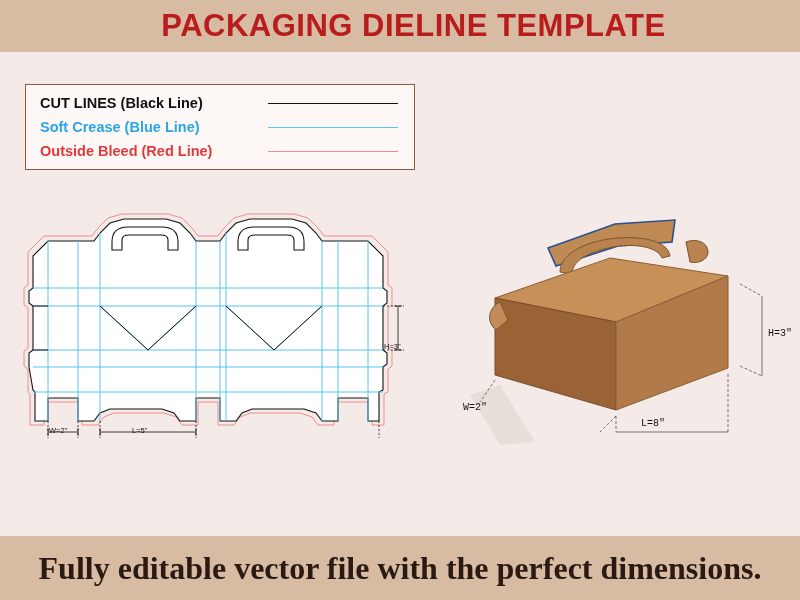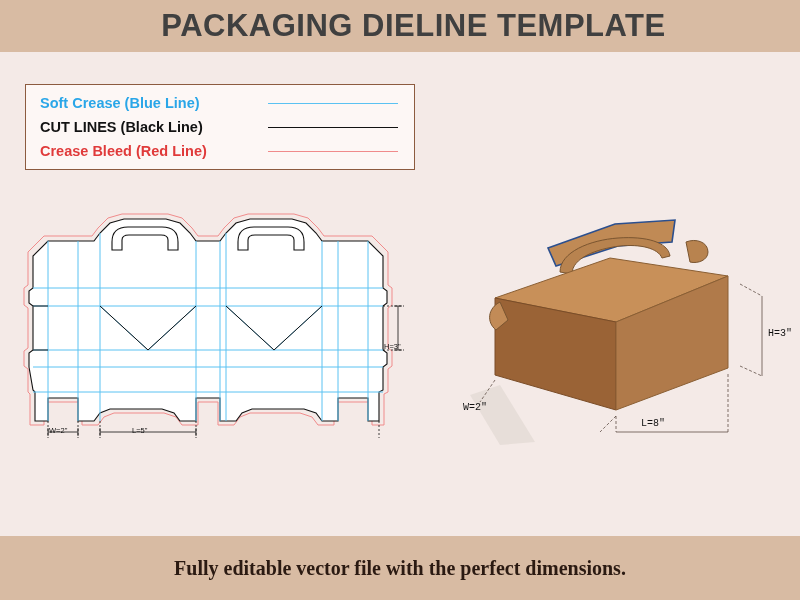--- a/index.html
+++ b/index.html
@@ -13,24 +13,24 @@
   
   .banner{
     position:absolute;left:0;width:800px;
     background:#d8bba3;
     display:flex;align-items:center;justify-content:center;
   }
   .banner-top{top:0;height:52px;}
   .banner-bottom{top:536px;height:64px;}
   .title{
     font-size:31px;font-weight:bold;letter-spacing:.5px;
-    color:#404040;font-family:"Liberation Sans", sans-serif;margin-left:27px;
+    color:#b91c1c;font-family:"Liberation Sans", sans-serif;margin-left:27px;
   }
   .subtitle{
-    font-size:20px;font-weight:bold;color:#2b1a12;
+    font-size:32px;font-weight:bold;color:#2b1a12;
     font-family:"Liberation Serif", serif;
   }
 
   
   .legend{
     position:absolute;left:25px;top:84px;width:390px;height:86px;
     background:#fdf7f5;border:1.5px solid #8c5b3f;
     box-sizing:border-box;padding:6px 10px 0 14px;
   }
   .legend-row{
@@ -61,30 +61,30 @@
 </head>
 <body>
 
 <div class="page">
 
   <div class="banner banner-top">
     <div class="title">PACKAGING DIELINE TEMPLATE</div>
   </div>
 
   <div class="legend">
+    <div class="legend-row lg-black">
+      <span class="legend-label">CUT LINES (Black Line)</span>
+      <span class="legend-line" style="background:#121212;"></span>
+    </div>
     <div class="legend-row lg-blue">
       <span class="legend-label">Soft Crease (Blue Line)</span>
       <span class="legend-line" style="background:#5bc2f2;"></span>
     </div>
-    <div class="legend-row lg-black">
-      <span class="legend-label">CUT LINES (Black Line)</span>
-      <span class="legend-line" style="background:#121212;"></span>
-    </div>
     <div class="legend-row lg-red">
-      <span class="legend-label">Crease Bleed (Red Line)</span>
+      <span class="legend-label">Outside Bleed (Red Line)</span>
       <span class="legend-line" style="background:#f08b8b;"></span>
     </div>
   </div>
 
   <div class="art">
 
     <svg width="420" height="356" viewBox="0 0 420 356">
       <g fill="none" stroke="#f08b8b" stroke-width="1">
         <path d="M28,105 L28,72 L44,56 L92,56 L98,48
                  L108,38 L122,34 L168,34 L182,38 L192,48 L198,56

